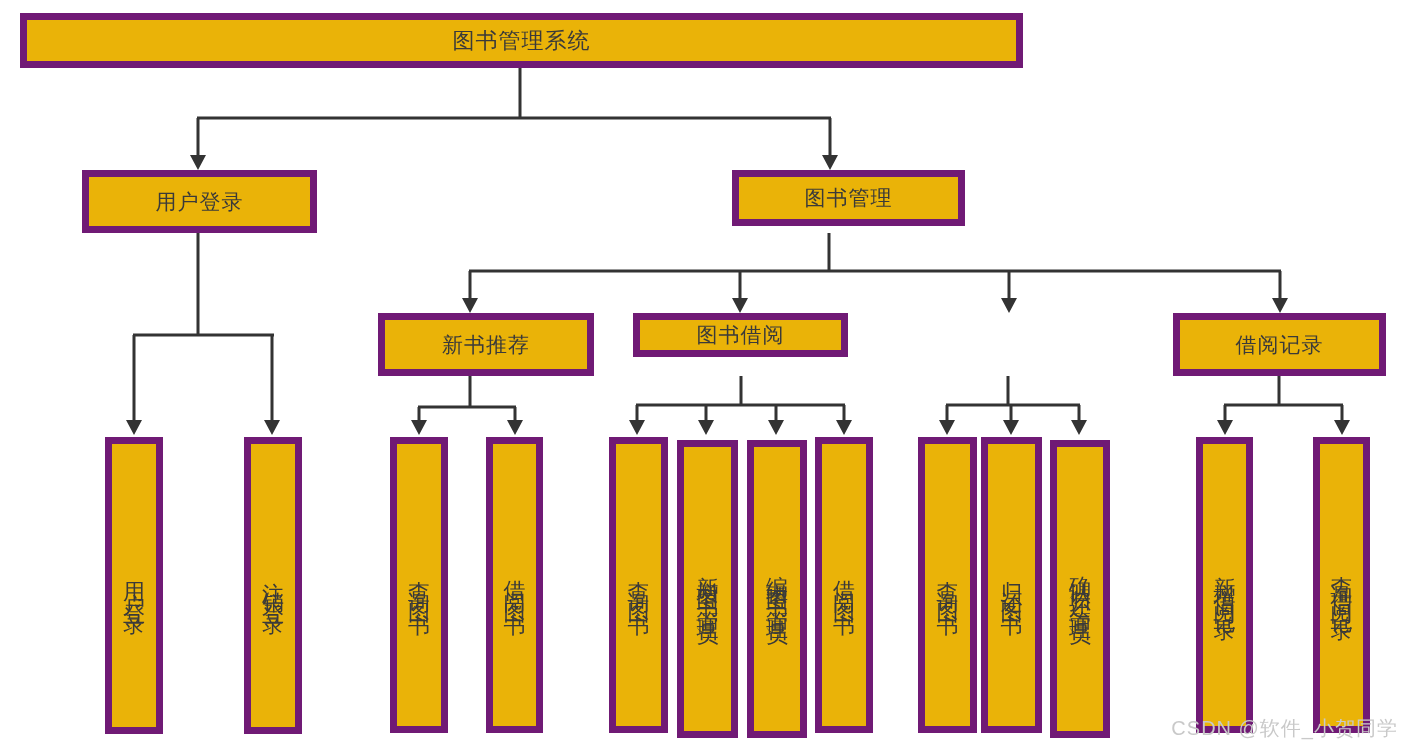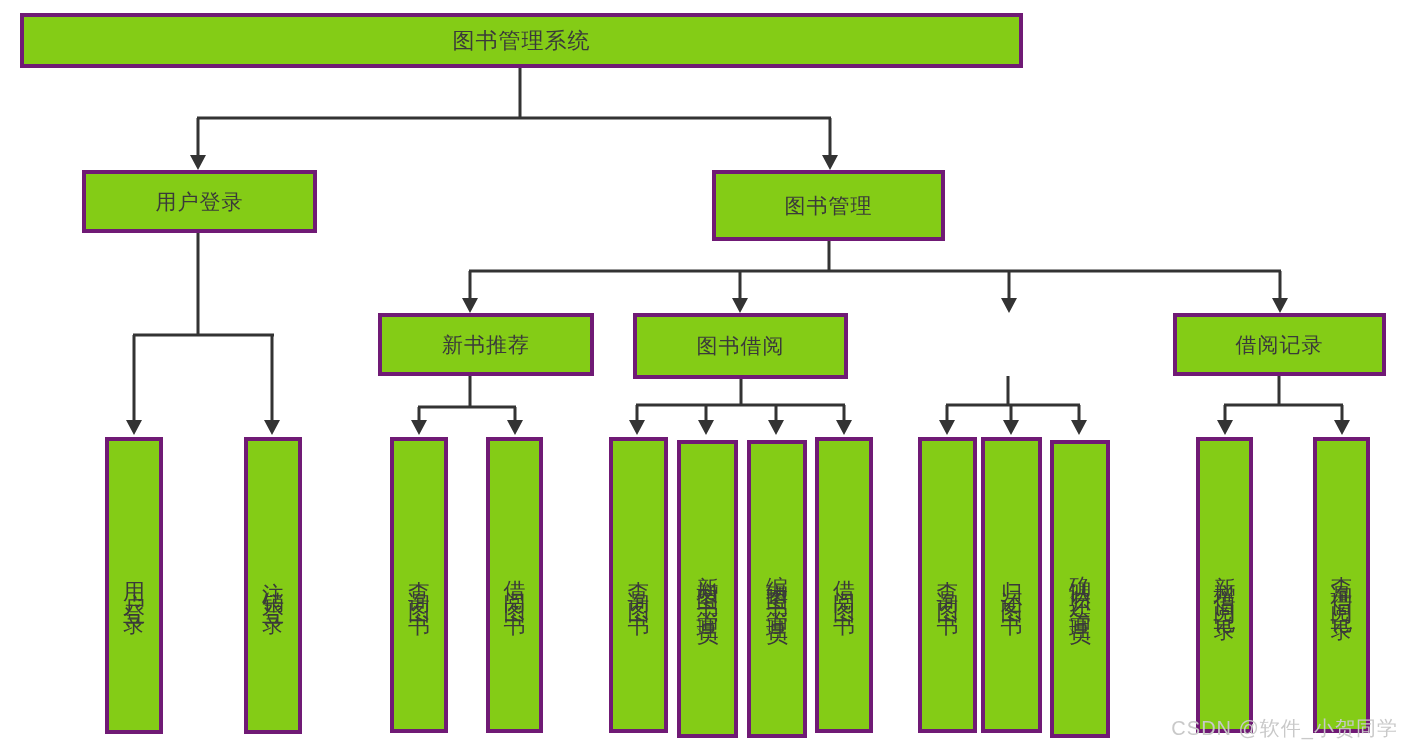--- a/index.html
+++ b/index.html
@@ -25,22 +25,22 @@
     stroke: #333333;
     stroke-width: 3;
   }
   svg.connectors .arrows {
     fill: #333333;
     stroke: none;
   }
   .node {
     position: absolute;
     box-sizing: border-box;
-    border: 4px solid #701a75;
-    background: #84cc16;
+    border: 7px solid #701a75;
+    background: #eab308;
     display: flex;
     align-items: center;
     justify-content: center;
     color: #3a3a3a;
   }
   .node.h span {
     font-size: 21px;
     letter-spacing: 1px;
     white-space: nowrap;
   }
@@ -133,28 +133,28 @@
       M1334 420 L1350 420 L1342 435 Z"></path>
   </svg>
 
   <div class="node h root" style="left:20px; top:13px; width:1003px; height:55px;">
     <span>图书管理系统</span>
   </div>
 
   <div class="node h" style="left:82px; top:170px; width:235px; height:63px;">
     <span>用户登录</span>
   </div>
-  <div class="node h" style="left:712px; top:170px; width:233px; height:71px;">
+  <div class="node h" style="left:732px; top:170px; width:233px; height:56px;">
     <span>图书管理</span>
   </div>
 
   <div class="node h" style="left:362px; top:313px; width:216px; height:63px;margin-left:16px;">
     <span>新书推荐</span>
   </div>
-  <div class="node h" style="left:633px; top:313px; width:215px; height:66px;">
+  <div class="node h" style="left:633px; top:313px; width:215px; height:44px;">
     <span>图书借阅</span>
   </div>
   <div class="node h" style="left:1173px; top:313px; width:213px; height:63px;">
     <span>借阅记录</span>
   </div>
 
   <div class="node v" style="left:105px; top:437px; width:58px; height:297px;">
     <span>用户登录</span>
   </div>
   <div class="node v" style="left:244px; top:437px; width:58px; height:297px;">

